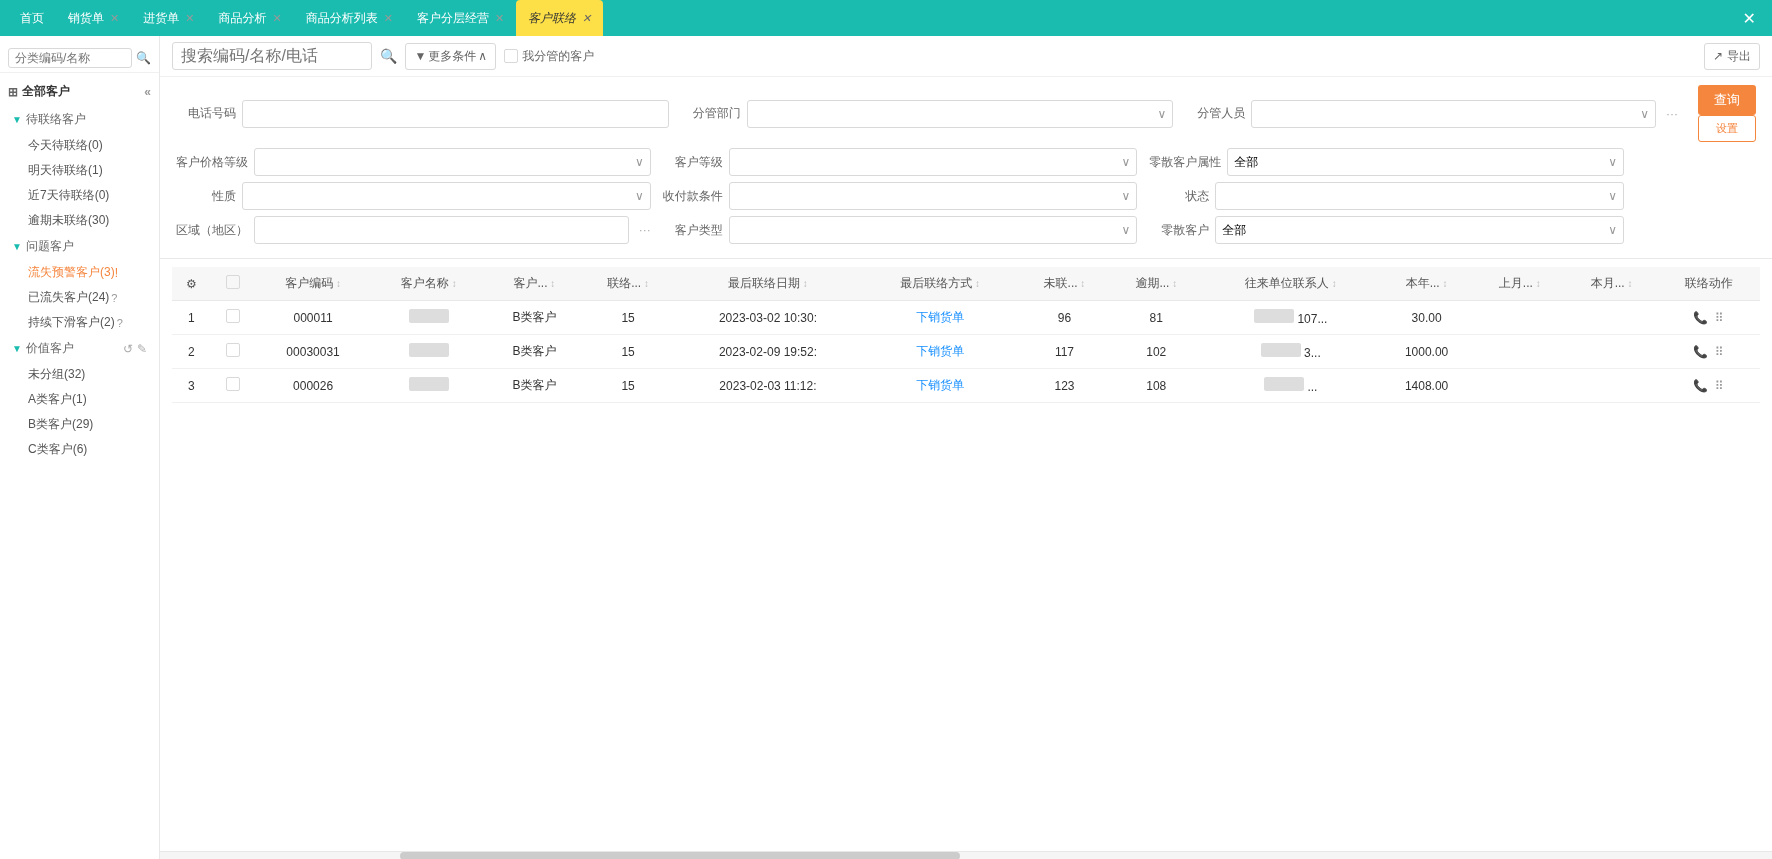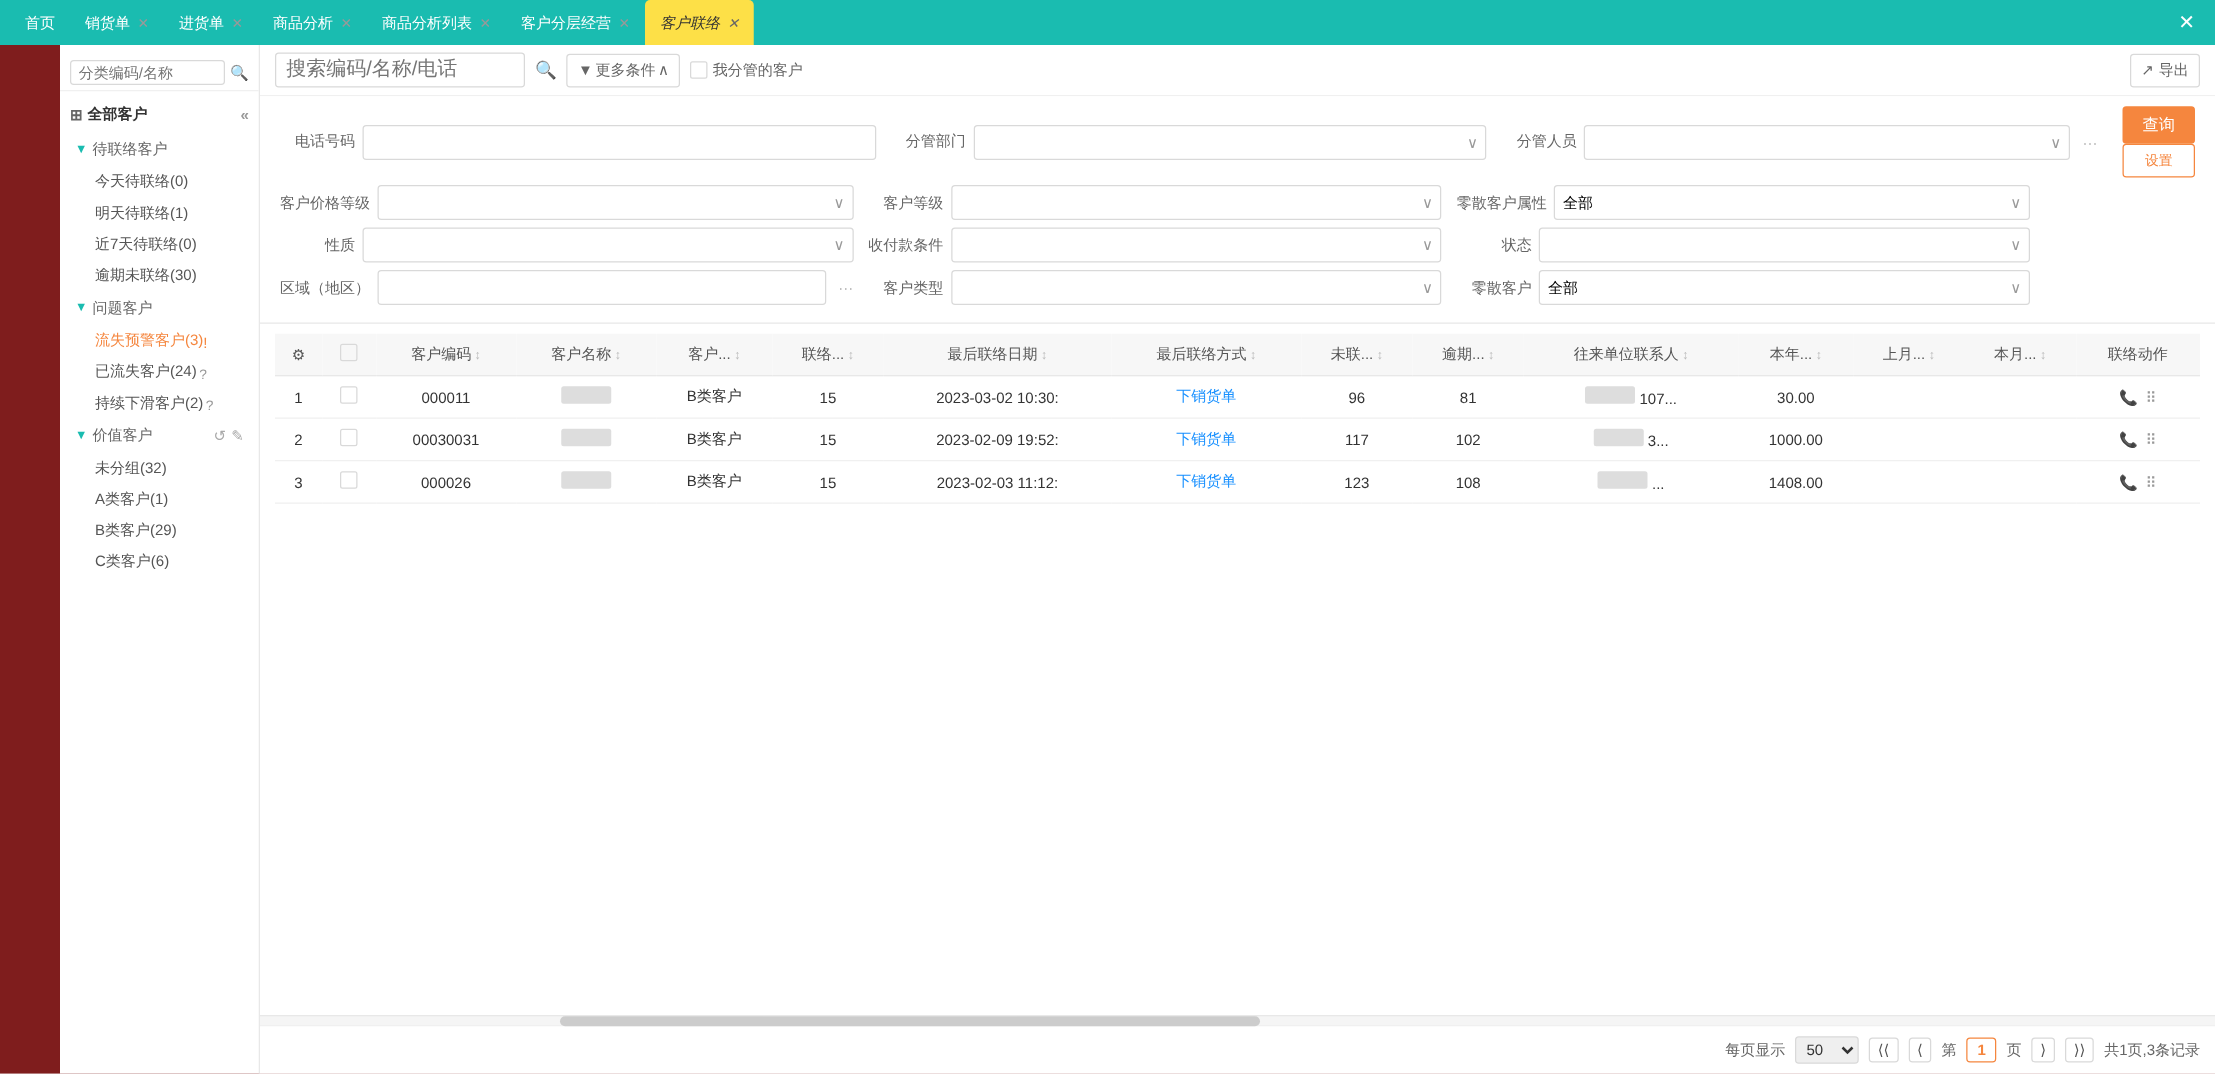--- a/index.html
+++ b/index.html
@@ -35,22 +35,21 @@
       color: #999;
     }
     .tab-item.active .close-icon { color: #666; }
     .tab-spacer { flex: 1; }
     .window-close { color: white; font-size: 16px; cursor: pointer; padding: 4px 8px; }
 
     
     .main-layout {
       display: flex;
       height: calc(100vh - 36px);
-      background: #7f1d1d;
-      padding-left: 48px;
+      background: #14b8a6;
     }
 
     
     .sidebar {
       width: 160px;
       min-width: 160px;
       background: white;
       border-right: 1px solid #e8e8e8;
       overflow-y: auto;
       padding: 8px 0;
@@ -92,21 +91,21 @@
       color: #666;
       cursor: pointer;
       font-weight: 500;
     }
     .sidebar-section-title .arrow { margin-right: 4px; font-size: 10px; color: #1abcb0; }
     .sidebar-sub-item {
       padding: 4px 8px 4px 28px;
       color: #555;
       cursor: pointer;
       display: flex;
-      align-items: flex-end;
+      align-items: center;
     }
     .sidebar-sub-item.active { color: #f5863e; font-weight: 500; }
     .sidebar-sub-item .help-icon { color: #999; margin-left: 2px; font-size: 11px; }
     .tooltip-box {
       background: white;
       border: 1px solid #e8e8e8;
       border-radius: 4px;
       padding: 6px 8px;
       font-size: 11px;
       color: #555;
@@ -673,30 +672,14 @@
       </td>
     </tr>
           </tbody>
       </table>
     </div>
 
     <div class="h-scroll">
       <div class="h-scroll-thumb"></div>
     </div>
 
-    <div class="pagination">
-      <span class="pagination-label">每页显示</span>
-      <select class="pagination-select">
-        <option>50</option>
-        <option>100</option>
-        <option>200</option>
-      </select>
-      <button class="pagination-btn">⟨⟨</button>
-      <button class="pagination-btn">⟨</button>
-      <span style="color:#666;">第</span>
-      <span class="pagination-page">1</span>
-      <span style="color:#666;">页</span>
-      <button class="pagination-btn">⟩</button>
-      <button class="pagination-btn">⟩⟩</button>
-      <span class="pagination-info">共1页,3条记录</span>
-    </div>
   </div>
 </div>
 
 </body></html>

